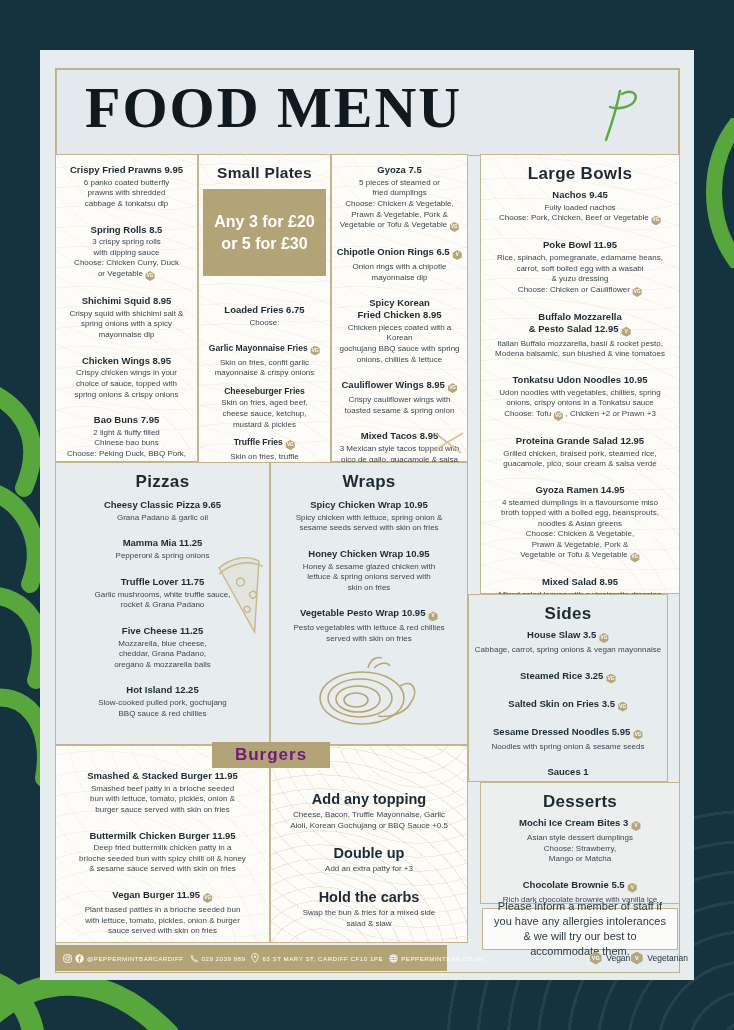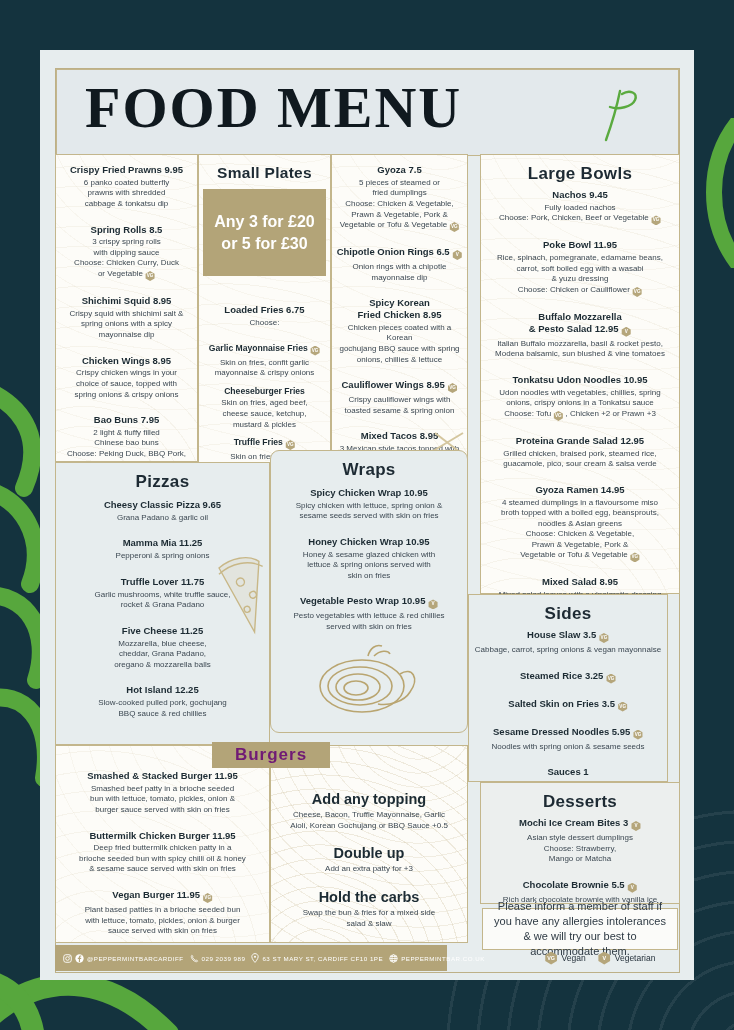--- a/index.html
+++ b/index.html
@@ -99,21 +99,21 @@
   .footer-bar{
     position:absolute;left:15px;top:895px;width:392px;height:26px;
     background:#b3a478;color:#fff;display:flex;align-items:center;
     padding:0 8px;box-sizing:border-box;gap:6px;
   }
   .f-group{display:flex;align-items:center;gap:3px;white-space:nowrap;}
   .f-text{font-size:6.2px;letter-spacing:.5px;}
   .f-icon{display:inline-block;}
   .legend{
     position:absolute;left:468px;top:895px;width:176px;height:26px;
-    display:flex;align-items:center;justify-content:center;padding:0 4px;gap:12px;
+    display:flex;align-items:center;justify-content:flex-end;padding:0 4px;
   }
   .legend-item{display:flex;align-items:center;gap:4px;}
   .legend-label{font-size:8.5px;color:#26323c;}
   
   .pizza-art{position:absolute;right:-6px;top:90px;}
   .roll-art{position:absolute;left:50%;transform:translateX(-50%);bottom:14px;}
   .sticks-art{position:absolute;right:2px;bottom:6px;}
 </style>
 </head>
 <body>
@@ -299,21 +299,21 @@
       <g fill="rgba(200,180,130,0.14)" stroke="#c8b787" stroke-width="1.4" transform="rotate(-18 29 43)">
         <path d="M12 8 C 26 2, 44 4, 52 14 L 26 80 Z"></path>
         <path d="M10 14 C 25 7, 43 9, 54 20" fill="none"></path>
         <circle cx="28" cy="28" r="4" fill="none"></circle>
           <circle cx="36" cy="44" r="3.4" fill="none"></circle>
           <circle cx="26" cy="56" r="3" fill="none"></circle>
       </g>
     </svg>
   </div>
 
-  <div class="sec bg-grey" style="left:230px;top:400px;width:198px;height:283px;border-radius:9px;">
+  <div class="sec bg-grey" style="left:230px;top:412px;width:198px;height:283px;">
     <div class="sec-title">Wraps</div>
     <div style="margin-top:4px;">
         <div class="item">
           <div class="item-name">Spicy Chicken Wrap 10.95</div>
           <div class="item-desc">Spicy chicken with lettuce, spring onion &amp;
 sesame seeds served with skin on fries</div>
         </div>
         <div class="item">
           <div class="item-name">Honey Chicken Wrap 10.95</div>
           <div class="item-desc">Honey &amp; sesame glazed chicken with

